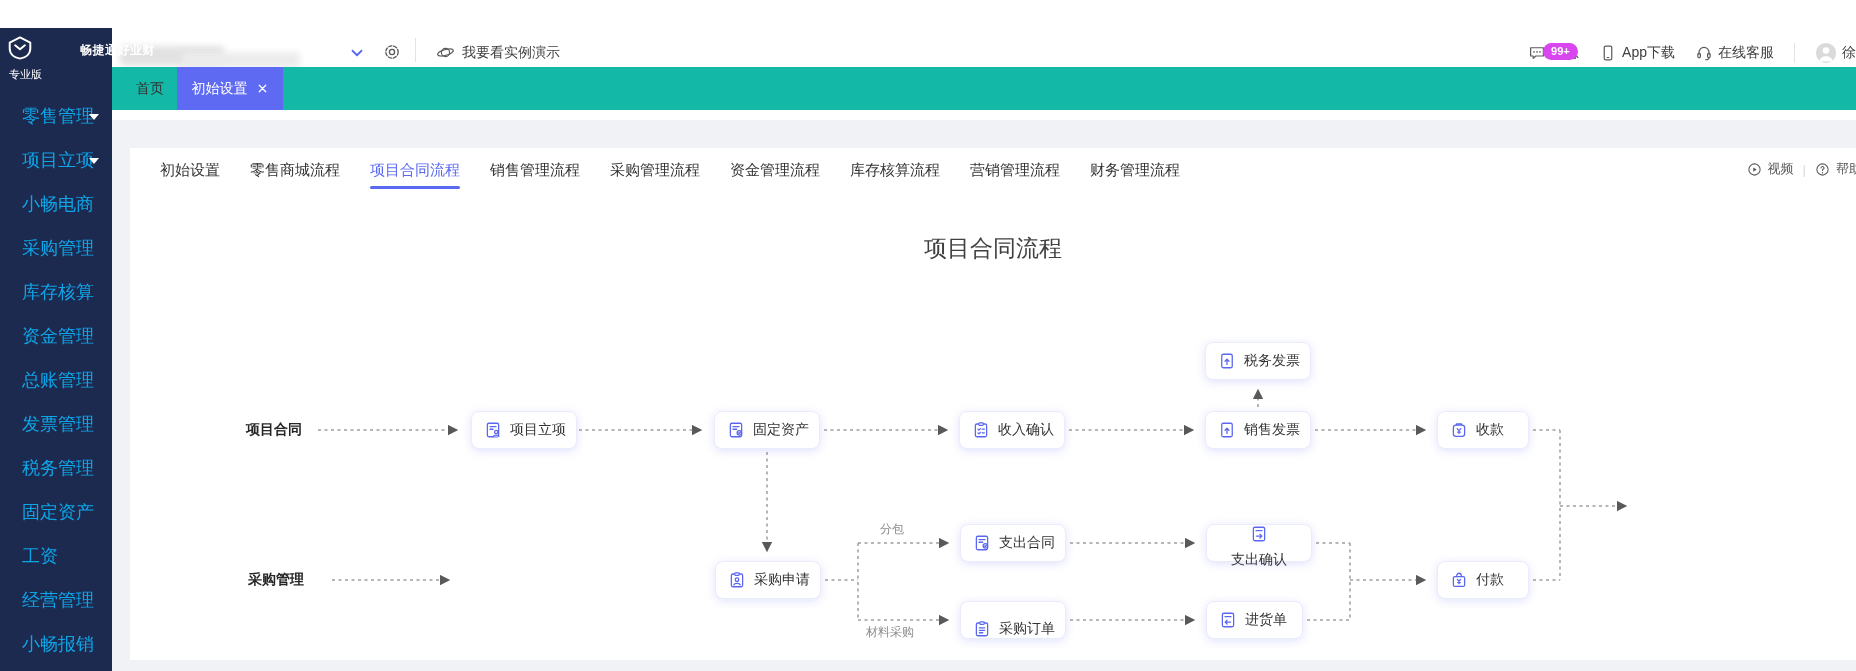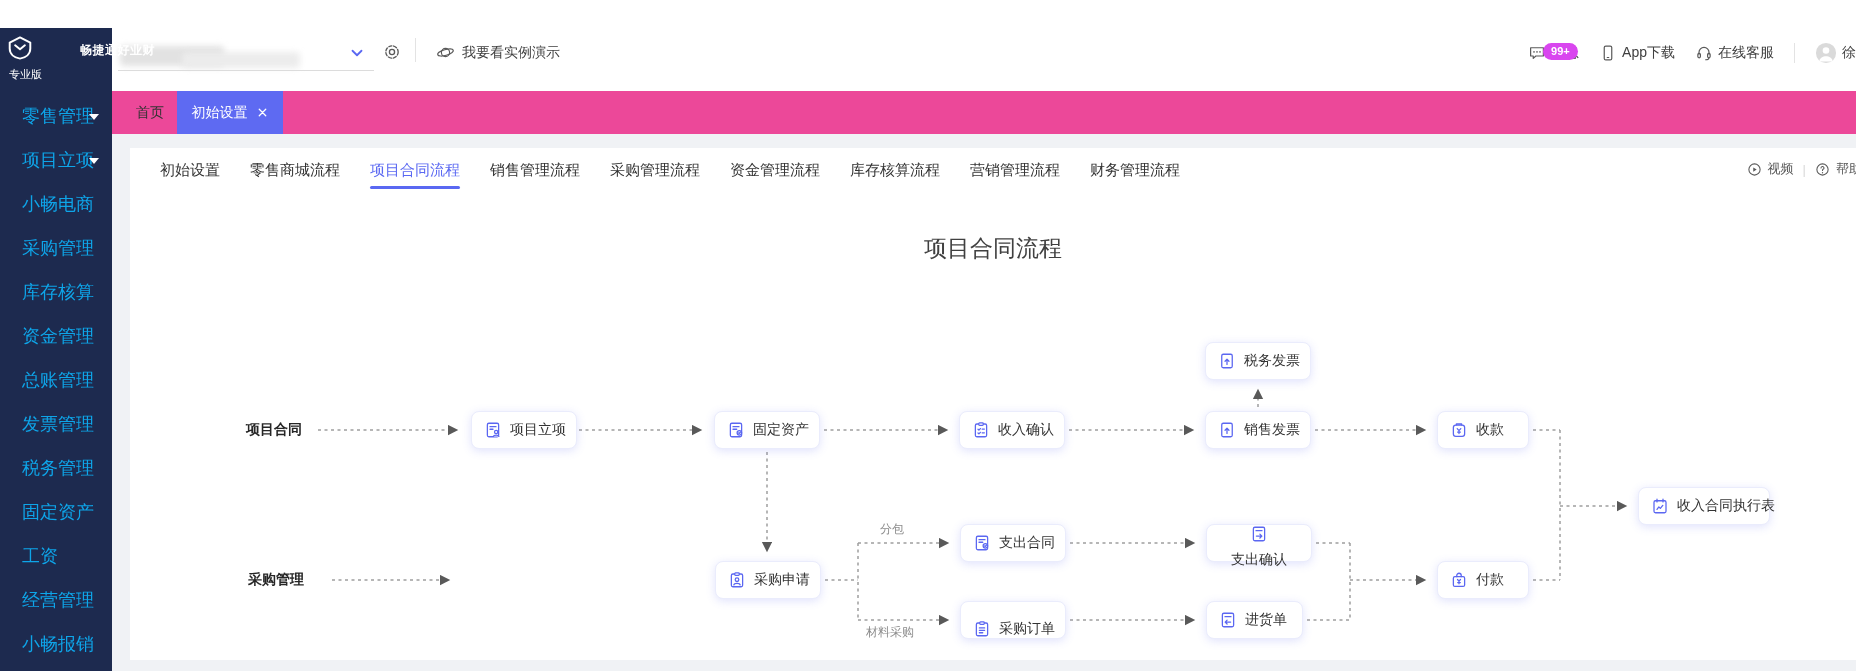--- a/index.html
+++ b/index.html
@@ -28,21 +28,21 @@
   .demo-link .hicon { width:19px; height:19px; }
   .hdr-right { position:absolute; right:-14px; top:28px; height:49px; display:flex; align-items:center; gap:20px; }
   .hitem { position:relative; display:flex; align-items:center; gap:5px; font-size:14px; color:#404040; cursor:pointer; white-space:nowrap; }
   .hicon { display:inline-flex; width:18px; height:18px; }
   .badge { position:absolute; top:-13px; left:15px; background:#d946ef; color:#fff; font-size:11px; font-weight:bold; line-height:15px; padding:1px 8px; border-radius:9px; white-space:nowrap;margin-top:12px; }
   .vdiv { width:1px; height:20px; background:#e3e3e3; }
   .avatar { width:22px; height:22px; }
   .uname { font-size:14px; color:#404040; }
 
   
-  .wtabs { position:absolute; left:112px; top:91px; right:0; height:43px; background:#ec4899; z-index:4; }
+  .wtabs { position:absolute; left:112px; top:67px; right:0; height:43px; background:#14b8a6; z-index:4; }
   .wtab-home { position:absolute; left:18px; top:0; height:43px; line-height:43px; font-size:14px; color:#333; padding:0 6px; cursor:pointer; }
   .wtab-active { position:absolute; left:65px; top:0; width:106px; height:43px; background:#5e6af2; color:#fff; font-size:14px; display:flex; align-items:center; justify-content:center; gap:8px; cursor:pointer; }
   .wtab-active .close { width:13px; height:13px; display:inline-flex; cursor:pointer; }
 
   
   .content-bg { position:absolute; left:112px; top:120px; right:0; bottom:0; background:#f0f2f5; z-index:1; }
   .card { position:absolute; left:130px; top:148px; right:0; height:512px; background:#fff; z-index:2; }
 
   .ftabs { position:absolute; left:160px; top:160px; display:flex; gap:30px; z-index:3; }
   .ftab { position:relative; font-size:15px; color:#333; line-height:20px; padding-bottom:9px; cursor:pointer; white-space:nowrap; }
@@ -361,24 +361,14 @@
   <div class="node" style="left:1437px; top:561px; width:92px;">
     <span class="nicon">
         <svg viewBox="0 0 24 24" width="18" height="18" fill="none" stroke="#5b67f1" stroke-width="1.7" stroke-linecap="round" stroke-linejoin="round">
           <rect x="4.5" y="7.5" width="15" height="13" rx="2"></rect>
           <path d="M9 7.5V6a3 3 0 0 1 6 0v1.5"></path>
           <path d="M10 11.3l2 2.3 2-2.3M12 13.6v3.4M10.2 15.4h3.6"></path>
         </svg>
       </span>
     <span>付款</span>
   </div>
-  <div class="node" style="left:1638px; top:487px; width:132px;">
-    <span class="nicon">
-        <svg viewBox="0 0 24 24" width="18" height="18" fill="none" stroke="#5b67f1" stroke-width="1.7" stroke-linecap="round" stroke-linejoin="round">
-          <rect x="4" y="5" width="16" height="16" rx="2"></rect>
-          <path d="M8 3v3.5M16 3v3.5"></path>
-          <path d="M8 16.5l2.5-3.2 2 1.9 3.2-4"></path>
-        </svg>
-      </span>
-    <span>收入合同执行表</span>
-  </div>
 
 </div>
 
 </body></html>

